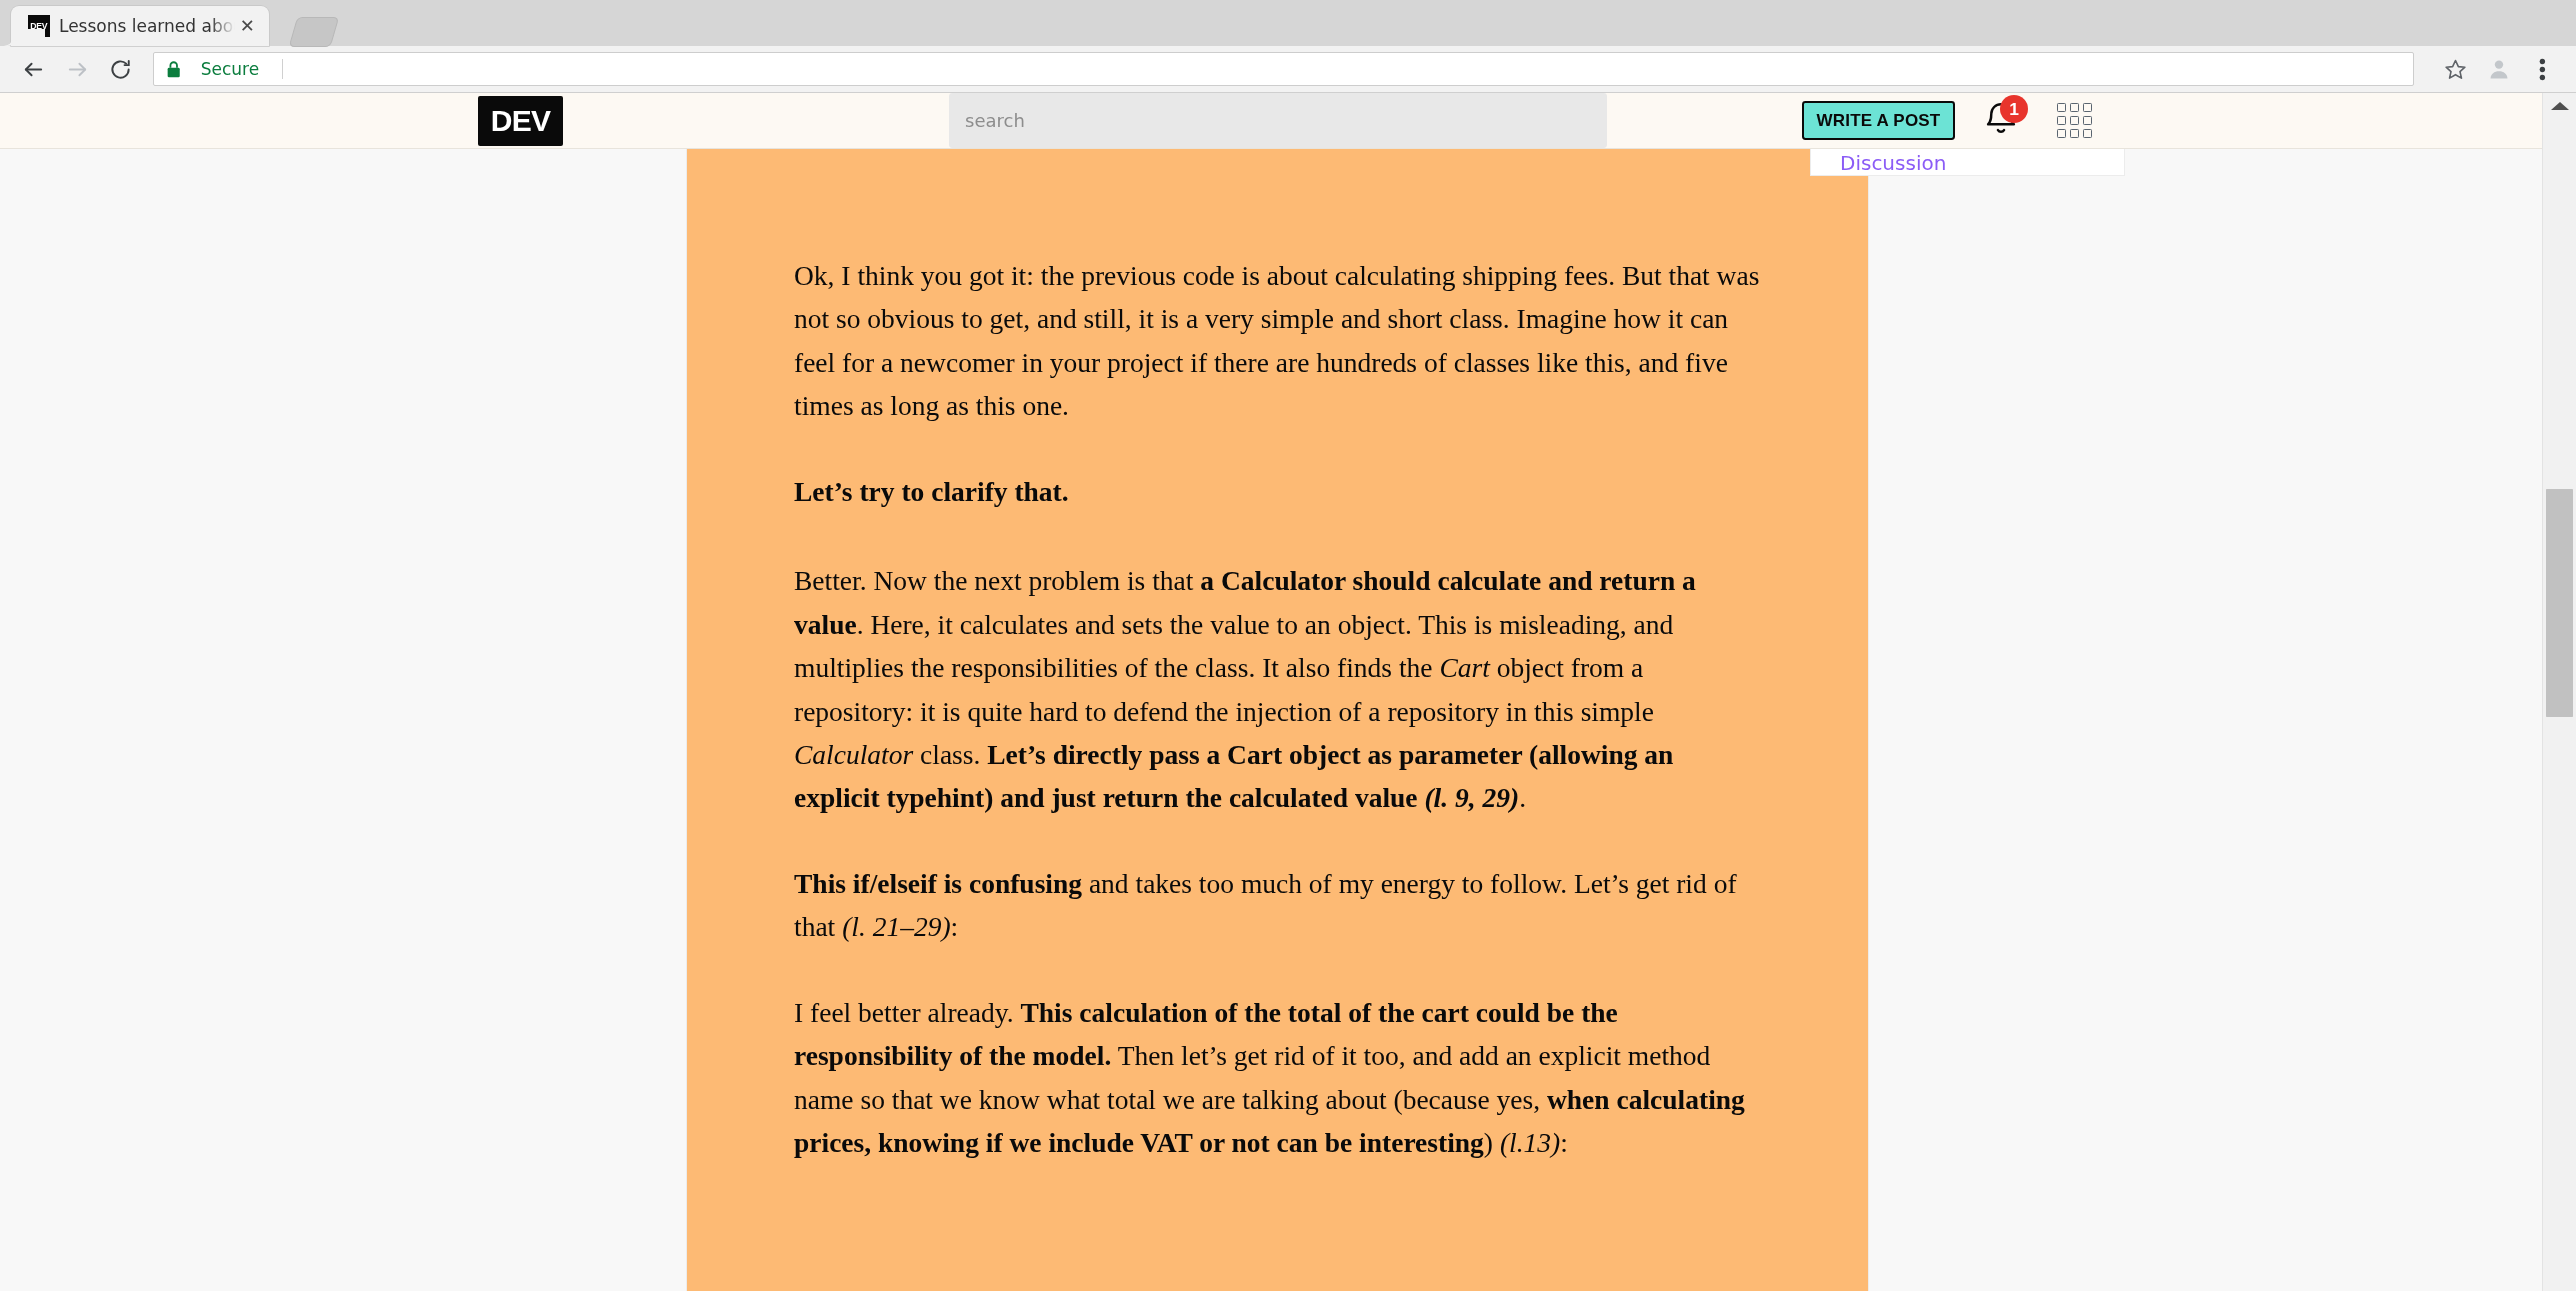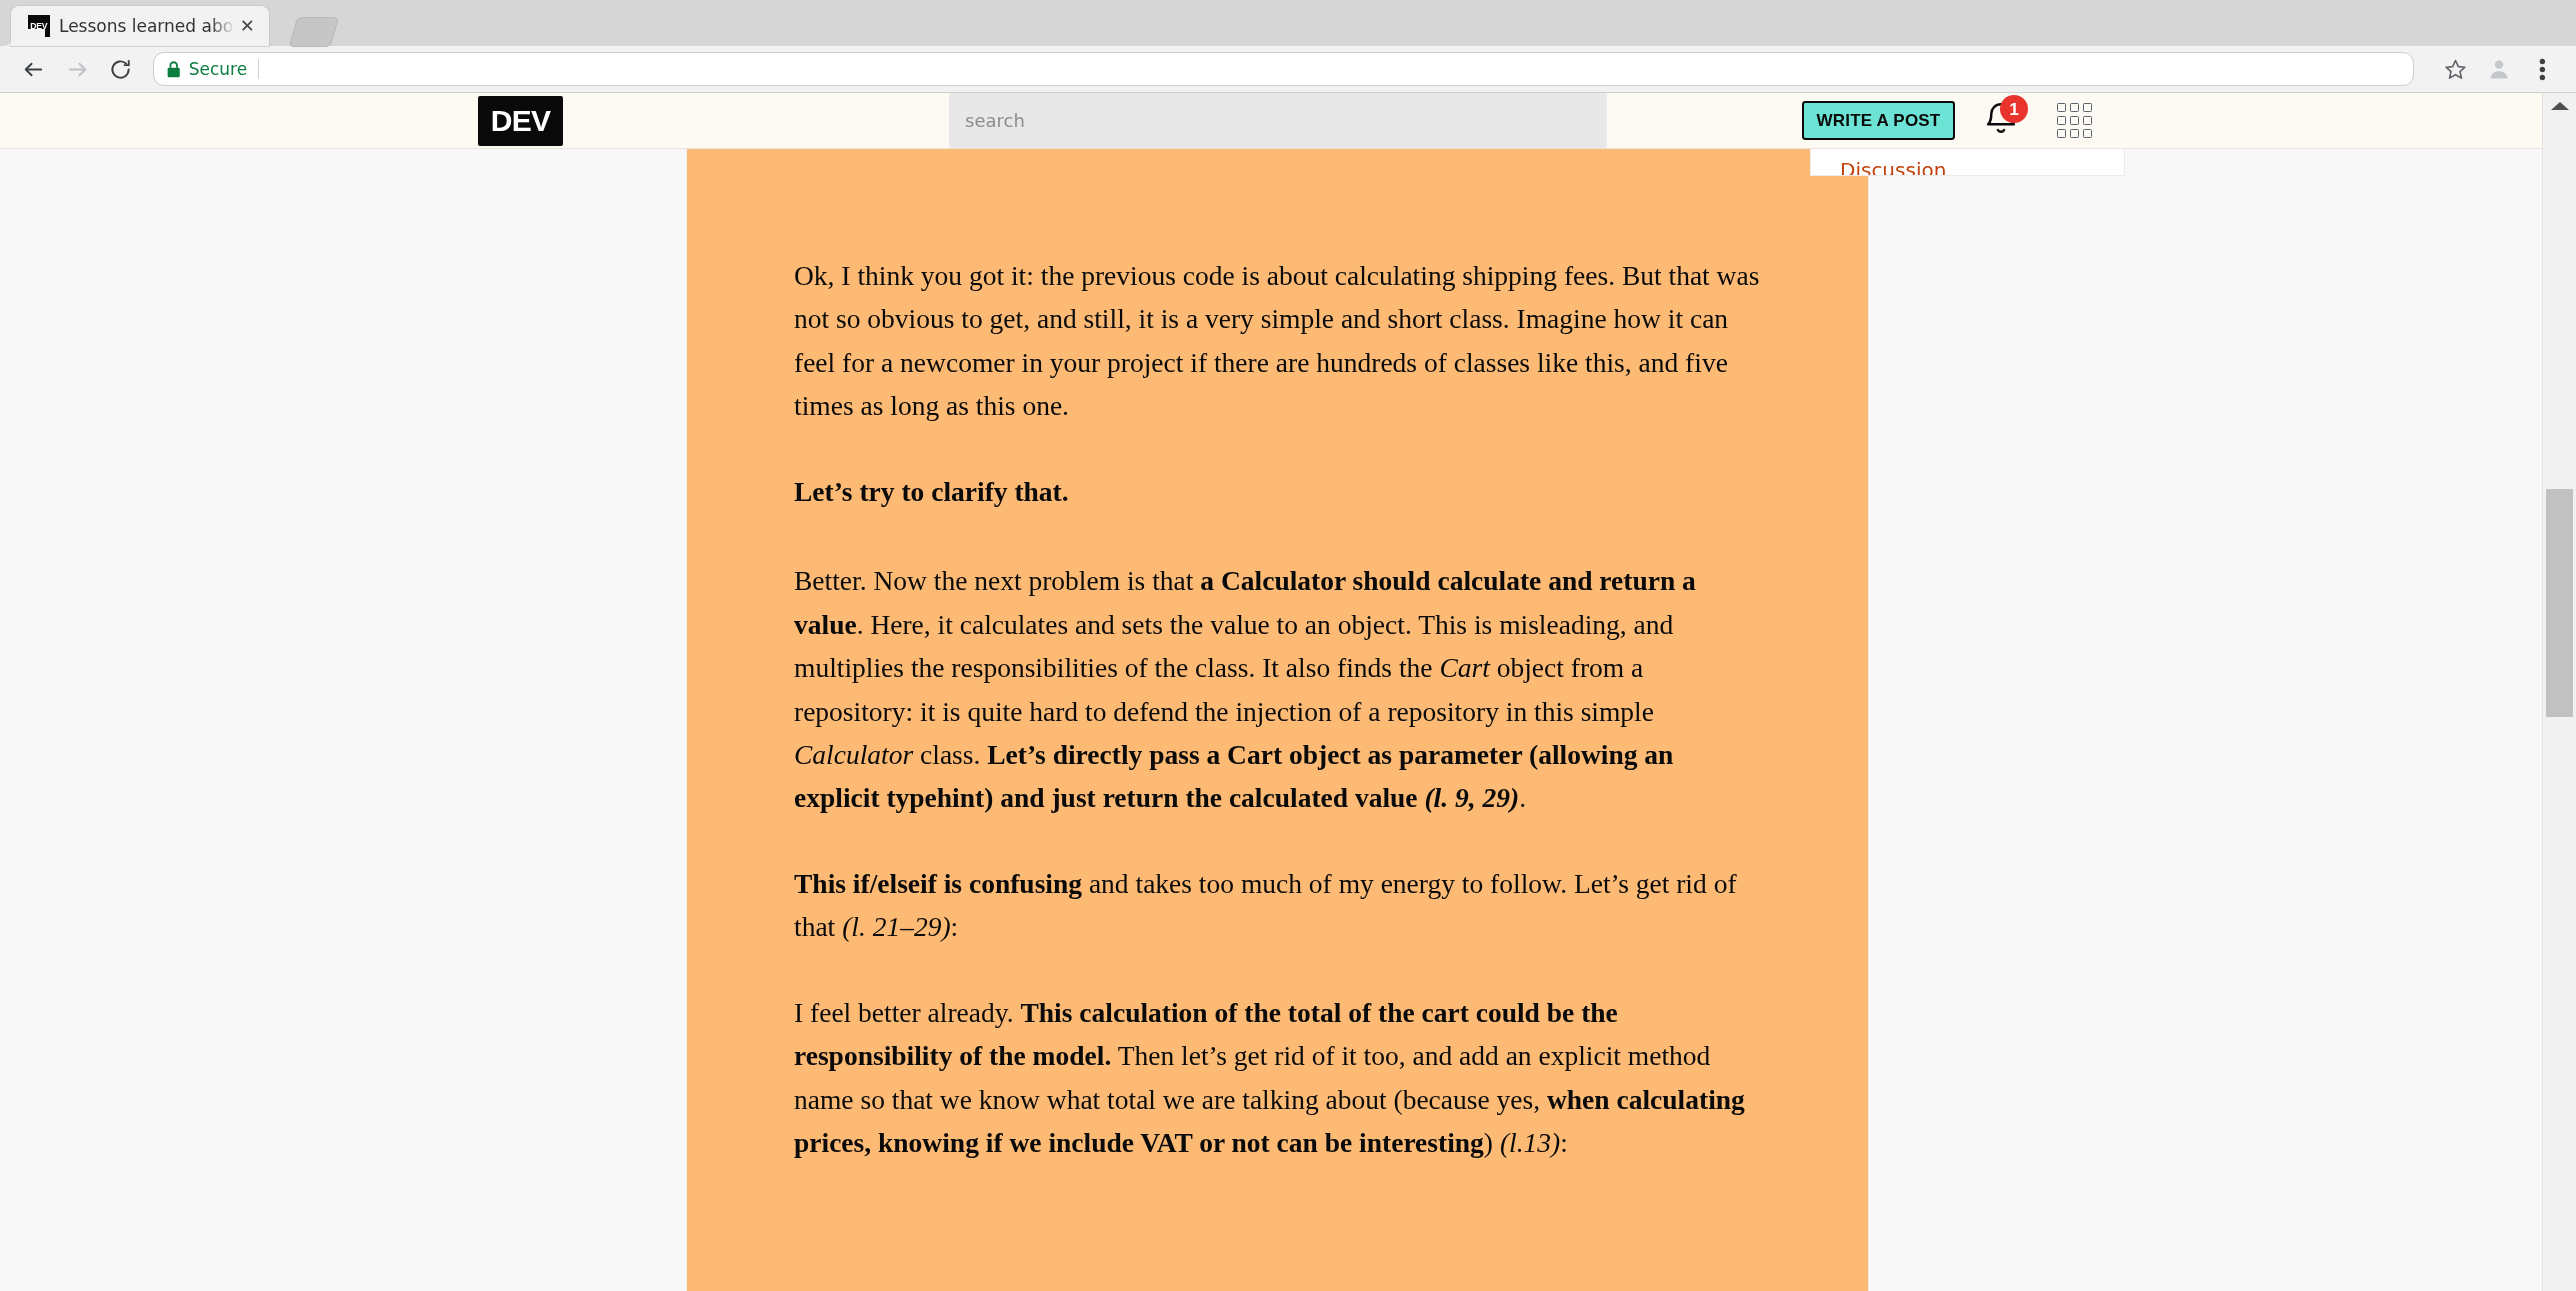--- a/index.html
+++ b/index.html
@@ -114,27 +114,28 @@
     flex: 0 0 auto;
     margin-right: 5.4px;
   }
   .nav-btn svg { display:block; }
 
   .omnibox {
     flex: 1 1 auto;
     height: 34px;
     background: #fff;
     border: 0.7px solid #cdcdcd;
-    border-radius: 11px;
+    border-radius: 2px;
     display: flex;
     align-items: center;
     padding: 0 10.7px;
     margin-left: 8px;
     margin-right: 17px;
     overflow: hidden;
+    gap: 12px;
   }
   .lock-icon { margin-right: 6.7px; display:flex; align-items:center; }
   .secure-label {
     color: #0b7d3e;
     font-size: 17px;
     margin-right: 10.7px;
     white-space: nowrap;
     font-family: "DejaVu Sans", sans-serif;
   }
   .omni-sep {
@@ -287,24 +288,24 @@
     top: 0;
     width: 315px;
     background: #ffffff;
     border: 0.7px solid #ececec;
     border-top: none;
     height: 83px;
     overflow: hidden;
   }
   .side-card-title {
     position: absolute;
-    top: 65px;
+    top: 58px;
     left: 29.5px;
     font-size: 20px;
-    color: #c2410c;
+    color: #8b5cf6;
     font-family: "DejaVu Sans", sans-serif;
     white-space: nowrap;
   }
 
   
   .gist-block {
     position: absolute;
     left: 114px;
     top: -38px;
     width: 960px;

